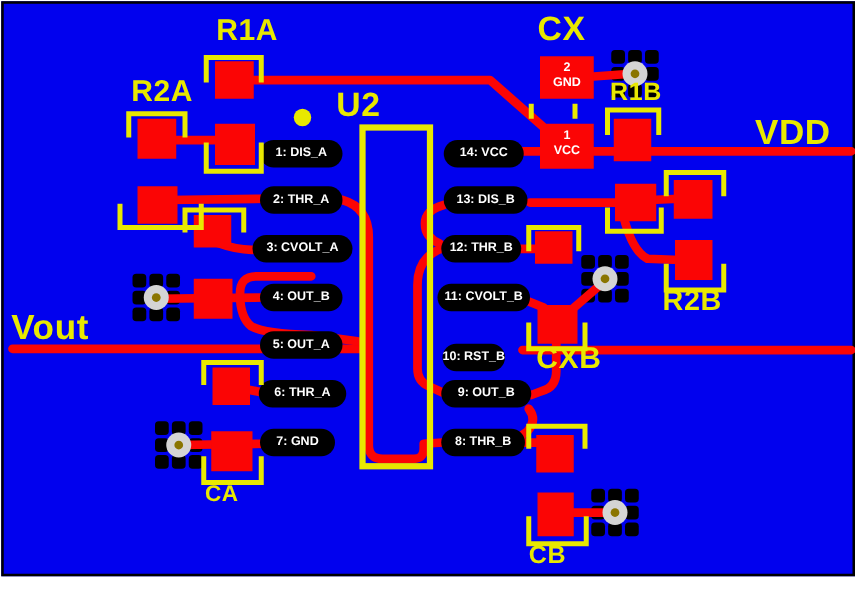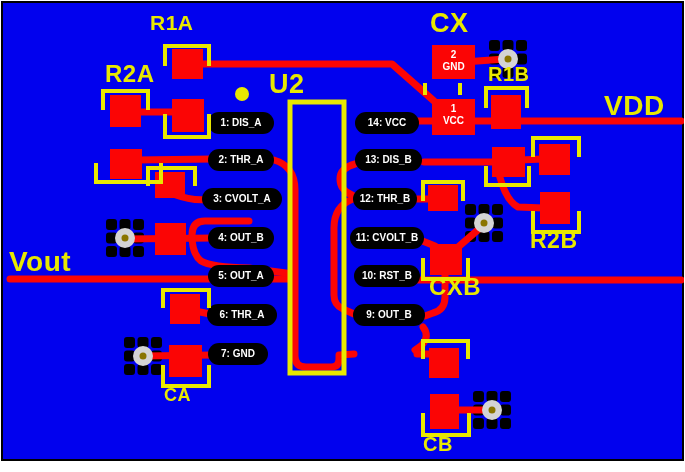--- a/index.html
+++ b/index.html
@@ -108,22 +108,23 @@
   <div class="pin" style="left:205px;top:146px;width:66px">2: THR_A</div>
   <div class="pin" style="left:199px;top:185px;width:80px">3: CVOLT_A</div>
   <div class="pin" style="left:205px;top:224px;width:66px">4: OUT_B</div>
   <div class="pin" style="left:205px;top:262px;width:66px">5: OUT_A</div>
   <div class="pin" style="left:204px;top:301px;width:70px">6: THR_A</div>
   <div class="pin" style="left:205px;top:340px;width:60px">7: GND</div>
   <div class="pin" style="left:352px;top:109px;width:64px">14: VCC</div>
   <div class="pin" style="left:352px;top:146px;width:67px">13: DIS_B</div>
   <div class="pin" style="left:350px;top:185px;width:64px">12: THR_B</div>
   <div class="pin" style="left:347px;top:224px;width:74px">11: CVOLT_B</div>
-  <div class="pin" style="left:351px;top:262px;width:66px">10: RST_B</div>
+  <div class="pin" style="left:351px;top:272px;width:50px">10: RST_B</div>
   <div class="pin" style="left:350px;top:301px;width:72px">9: OUT_B</div>
+  <div class="pin" style="left:350px;top:340px;width:67px">8: THR_B</div>
 
   <svg id="rings" class="layer" width="681" height="458" viewBox="0 0 681 458">
     <defs>
       <g id="ring">
             <circle r="10" fill="#d4d4d4"></circle>
             <circle r="3.5" fill="#8a7500"></circle>
           </g>
     </defs>
     <use href="#ring" x="122" y="235"></use>
     <use href="#ring" x="140" y="353"></use>
@@ -151,21 +152,21 @@
       <path d="M420,356 L420,338 L465,338 L465,356"></path>
       <path d="M420,410 L420,432 L466,432 L466,410"></path>
     </g>
     <g fill="#e8e800">
       <rect x="420" y="80" width="4" height="12"></rect>
       <rect x="455" y="80" width="4" height="12"></rect>
       <circle cx="239" cy="91" r="7"></circle>
     </g>
   </svg>
 
-  <div class="silk-label" style="left:147px;top:8px;font-size:21px">R1A</div>
+  <div class="silk-label" style="left:170px;top:8px;font-size:24px">R1A</div>
   <div class="silk-label" style="left:102px;top:57px;font-size:24px">R2A</div>
   <div class="silk-label" style="left:266px;top:66px;font-size:27px">U2</div>
   <div class="silk-label" style="left:427px;top:5px;font-size:27px">CX</div>
   <div class="silk-label" style="left:485px;top:60px;font-size:20px">R1B</div>
   <div class="silk-label" style="left:601px;top:87px;font-size:28px">VDD</div>
   <div class="silk-label" style="left:527px;top:224px;font-size:23px">R2B</div>
   <div class="silk-label" style="left:6px;top:243px;font-size:28px">Vout</div>
   <div class="silk-label" style="left:426px;top:270px;font-size:24px">CXB</div>
   <div class="silk-label" style="left:161px;top:382px;font-size:18px">CA</div>
   <div class="silk-label" style="left:420px;top:430px;font-size:20px">CB</div>

